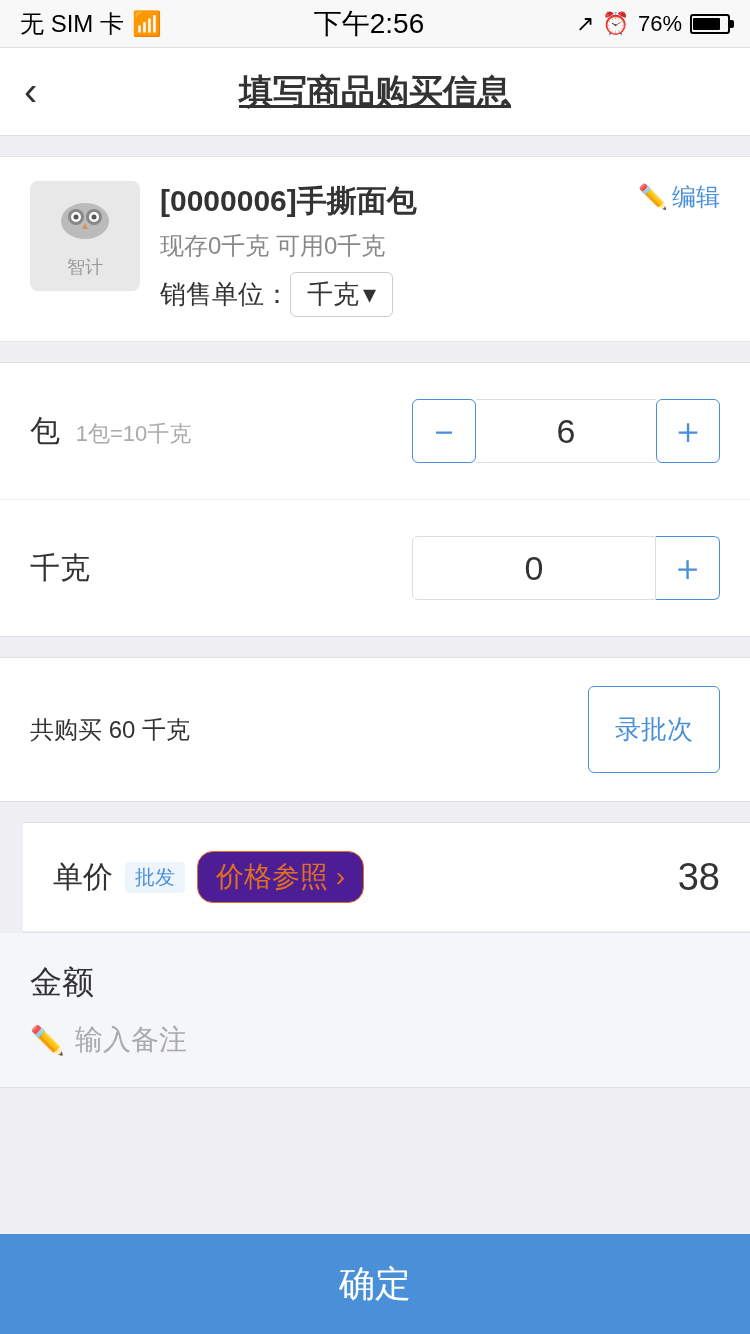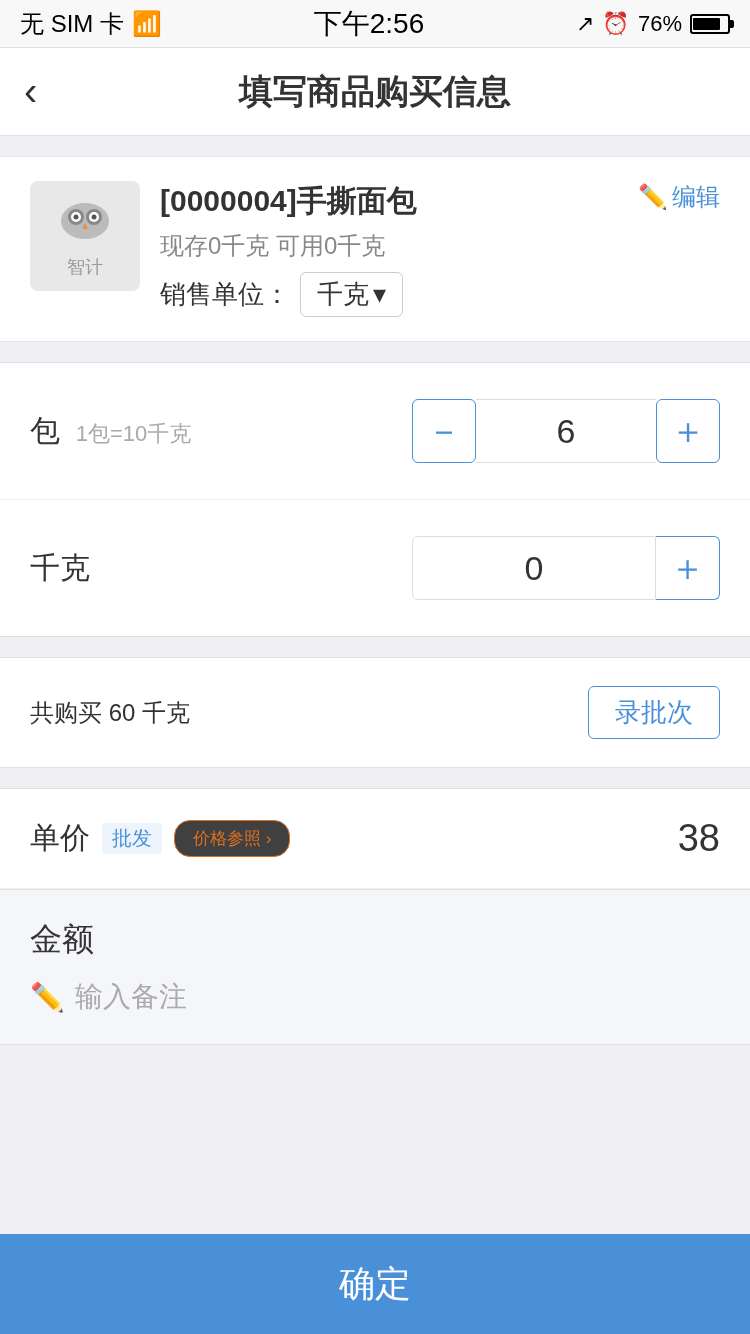--- a/index.html
+++ b/index.html
@@ -45,20 +45,21 @@
       position: absolute;
       left: 24px;
       font-size: 40px;
       color: #333;
       cursor: pointer;
     }
     .nav-title {
       font-size: 34px;
       font-weight: 600;
       color: #333;
+      text-decoration: underline;
     }
     .product-thumb {
       width: 110px;
       height: 110px;
       background: #e8e8e8;
       border-radius: 8px;
       display: flex;
       align-items: center;
       justify-content: center;
       flex-shrink: 0;
@@ -66,21 +67,21 @@
     }
     .product-thumb-inner {
       display: flex;
       flex-direction: column;
       align-items: center;
       gap: 12px;
     }
     .product-info { flex: 1; }
     .product-name { font-size: 30px; font-weight: 600; color: #333; margin-bottom: 8px; }
     .product-stock { font-size: 24px; color: #888; margin-bottom: 10px; }
-    .product-unit { display: flex; align-items: center; gap: 10px; font-size: 26px; color: #333; }
+    .product-unit { display: flex; align-items: center; font-size: 26px; color: #333; }
     .unit-select {
       border: 1px solid #ccc;
       border-radius: 6px;
       padding: 4px 16px;
       font-size: 26px;
       color: #333;
       background: #fff;
       display: flex;
       align-items: center;
       gap: 4px;
@@ -184,56 +185,57 @@
       display: flex;
       align-items: center;
       justify-content: space-between;
       border-top: 1px solid #e0e0e0;
       border-bottom: 1px solid #e0e0e0;
     }
     .summary-text { font-size: 24px; color: #333; }
     .record-batch-btn {
       border: 1px solid #4a90d9;
       border-radius: 6px;
-      padding: 8px 26px;
+      padding: 25px 26px;
       font-size: 26px;
       color: #4a90d9;
       background: #fff;
       cursor: pointer;
     }
 
     
     .price-section {
       background: #fff;
       margin-top: 20px;
       border-top: 1px solid #e0e0e0;
       border-bottom: 1px solid #e0e0e0;
+      margin-left: 23px;
     }
     .price-row {
       padding: 28px 30px;
       display: flex;
       align-items: center;
       justify-content: space-between;
       border-bottom: 1px solid #f0f0f0;
     }
     .price-label { font-size: 30px; color: #333; display: flex; align-items: center; gap: 12px; }
     .price-tag-batch {
       font-size: 20px;
       color: #4a90d9;
       background: rgba(74,144,217,0.1);
       border-radius: 4px;
       padding: 2px 10px;
     }
     .price-ref-btn {
       border: 1px solid #e07020;
       border-radius: 16px;
       padding: 6px 18px;
-      font-size: 17px;
+      font-size: 28px;
       color: #e07020;
-      background: #404040;
+      background: #4c1d95;
       display: flex;
       align-items: center;
       gap: 4px;
       cursor: pointer;
     }
     .price-value { font-size: 38px; color: #333; font-weight: 500; }
 
     
     .amount-section {
       background: #f5f6fa;
@@ -328,21 +330,21 @@
           <circle cx="21" cy="24" r="5" fill="#fff"></circle>
           <circle cx="39" cy="24" r="5" fill="#fff"></circle>
           <circle cx="21" cy="24" r="2.5" fill="#555"></circle>
           <circle cx="39" cy="24" r="2.5" fill="#555"></circle>
           <polygon points="30,30 27,36 33,36" fill="#e09050"></polygon>
         </svg>
         <span style="font-size:18px;color:#999;">智计</span>
       </div>
     </div>
     <div class="product-info">
-      <div class="product-name">[0000004]手撕面包</div>
+      <div class="product-name">[0000006]手撕面包</div>
       <div class="product-stock">现存0千克   可用0千克</div>
       <div class="product-unit">
         <span>销售单位：</span>
         <div class="unit-select">
           <span>千克</span>
           <span>▾</span>
         </div>
       </div>
     </div>
   </div>

